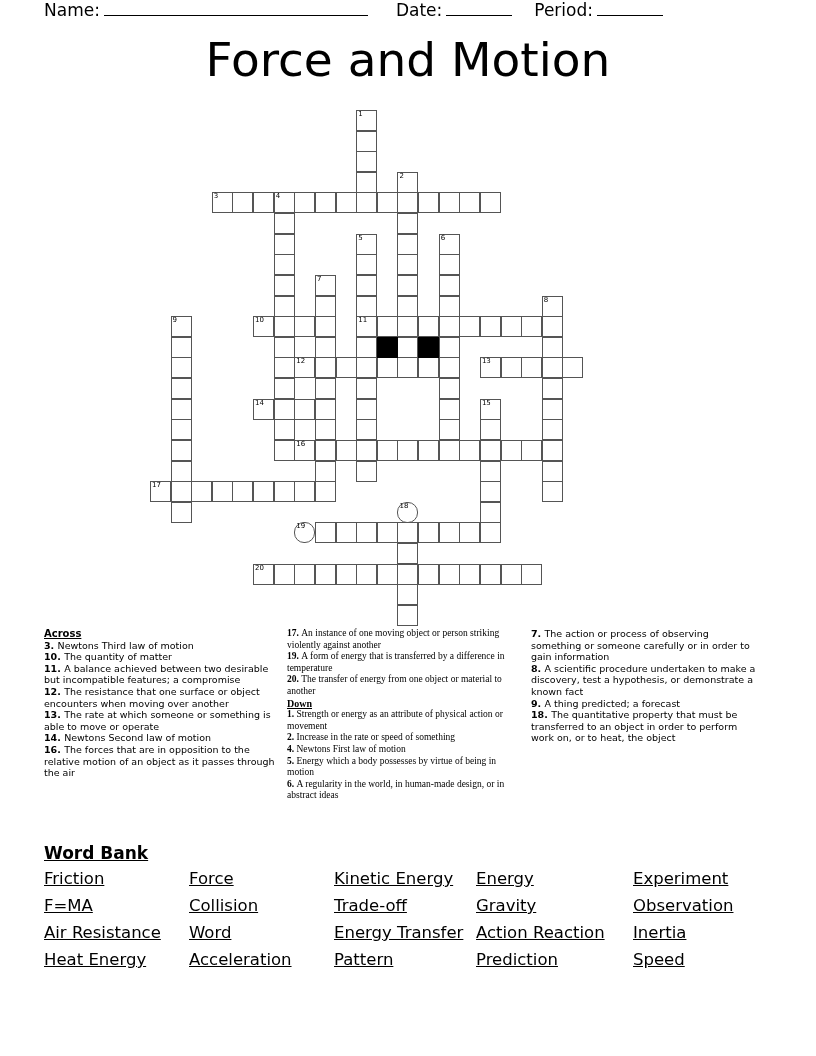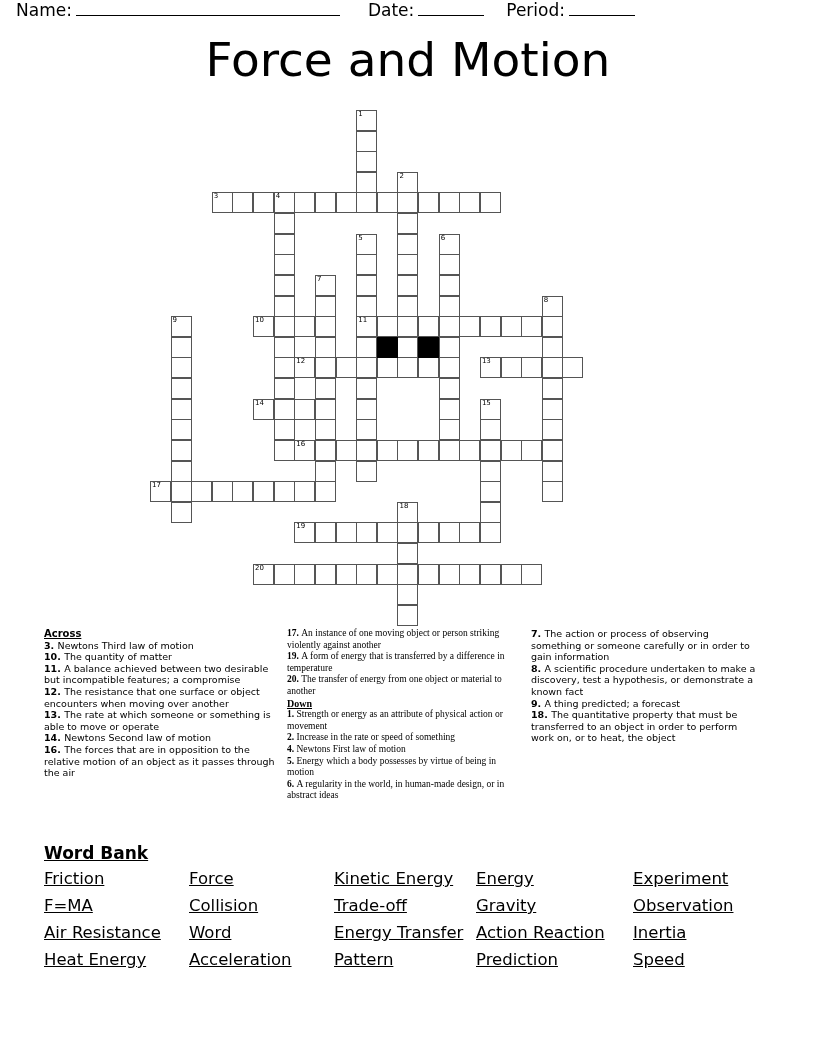--- a/index.html
+++ b/index.html
@@ -15,21 +15,21 @@
   }
 
   
   .header-row {
     position: absolute;
     left: 0; top: 0;
     width: 816px;
     height: 30px;
     display: flex;
     align-items: baseline;
-    padding-left: 16px;
+    padding-left: 44px;
     font-size: 17px;
   }
   .hdr-label { white-space: nowrap; }
   .hdr-rule {
     display: inline-block;
     border-bottom: 1px solid #000;
     height: 1px;
     margin: 0 0 3px 4px;
     vertical-align: bottom;
   }
@@ -300,29 +300,29 @@
     <div class="cell" style="left: 521.16px; top: 439.92px;"></div>
     <div class="cell" style="left: 150px; top: 481.16px;">
       <span class="num">17</span>
     </div>
     <div class="cell" style="left: 191.24px; top: 481.16px;"></div>
     <div class="cell" style="left: 211.86px; top: 481.16px;"></div>
     <div class="cell" style="left: 232.48px; top: 481.16px;"></div>
     <div class="cell" style="left: 253.1px; top: 481.16px;"></div>
     <div class="cell" style="left: 273.72px; top: 481.16px;"></div>
     <div class="cell" style="left: 294.34px; top: 481.16px;"></div>
-    <div class="cell" style="left: 397.44px; top: 501.78px;">
+    <div class="cell" style="left: 397.44px; top: 501.78px; border-radius: 10px;">
       <span class="num">18</span>
     </div>
     <div class="cell" style="left: 397.44px; top: 522.4px;"></div>
     <div class="cell" style="left: 397.44px; top: 543.02px;"></div>
     <div class="cell" style="left: 397.44px; top: 563.64px;"></div>
     <div class="cell" style="left: 397.44px; top: 584.26px;"></div>
     <div class="cell" style="left: 397.44px; top: 604.88px;"></div>
-    <div class="cell" style="left: 294.34px; top: 522.4px;">
+    <div class="cell" style="left: 294.34px; top: 522.4px; border-radius: 10px;">
       <span class="num">19</span>
     </div>
     <div class="cell" style="left: 314.96px; top: 522.4px;"></div>
     <div class="cell" style="left: 335.58px; top: 522.4px;"></div>
     <div class="cell" style="left: 356.2px; top: 522.4px;"></div>
     <div class="cell" style="left: 376.82px; top: 522.4px;"></div>
     <div class="cell" style="left: 418.06px; top: 522.4px;"></div>
     <div class="cell" style="left: 438.68px; top: 522.4px;"></div>
     <div class="cell" style="left: 459.3px; top: 522.4px;"></div>
     <div class="cell" style="left: 253.1px; top: 563.64px;">

